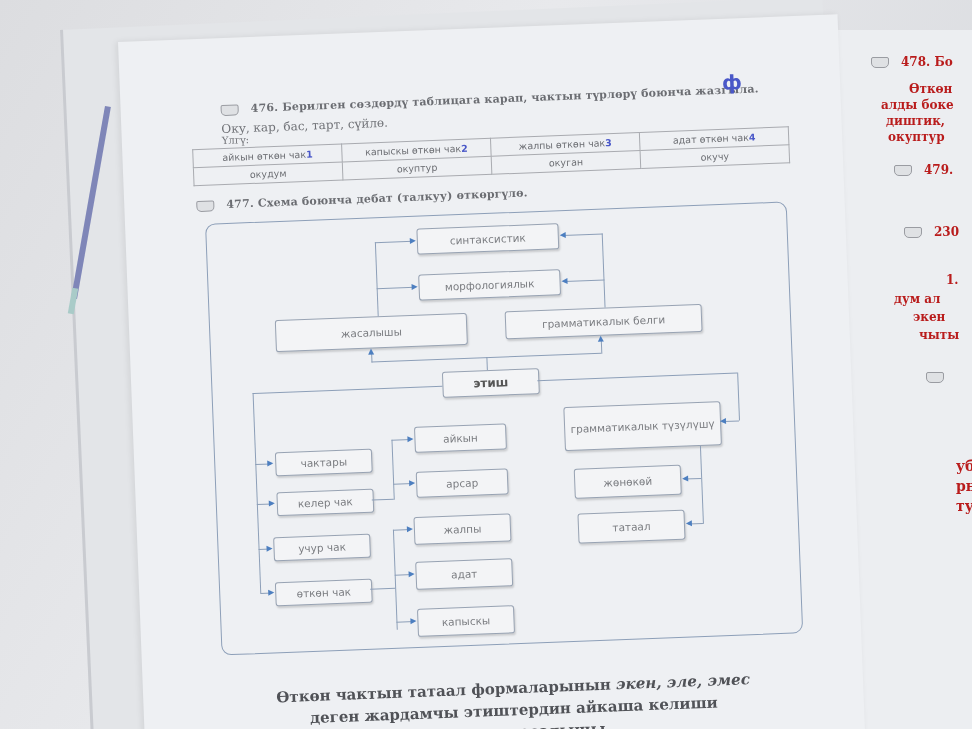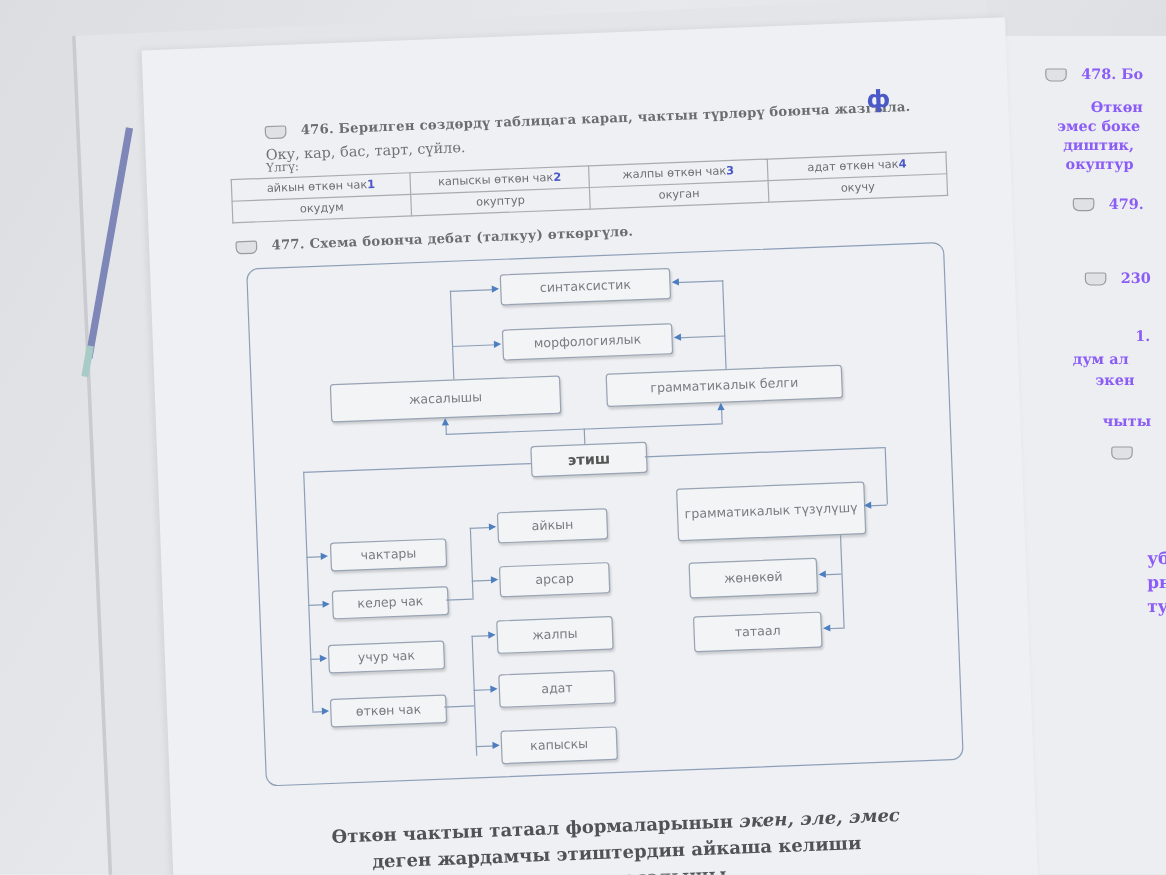--- a/index.html
+++ b/index.html
@@ -26,43 +26,43 @@
        font-family:"DejaVu Sans",sans-serif;font-size:10.5px;color:#7a7c80;text-align:center;
        box-shadow:1px 2px 2px rgba(0,0,0,.15);display:flex;align-items:center;justify-content:center;line-height:12px;}
   .box.main{font-weight:bold;color:#555;font-size:12px;}
   .ln{position:absolute;background:#8d9fb8;}
   .arr{position:absolute;width:0;height:0;border-top:3px solid transparent;border-bottom:3px solid transparent;}
   .arr.r{border-left:6px solid #4d7fc0;}
   .arr.l{border-right:6px solid #4d7fc0;}
   .arr.u{border-left:3px solid transparent;border-right:3px solid transparent;border-bottom:6px solid #4d7fc0;border-top:0;}
   .footer{position:absolute;left:90px;top:650px;width:560px;text-align:center;font-size:15px;font-weight:bold;color:#505257;line-height:22px;}
   .footer i{font-weight:bold;}
-  .rtext{position:absolute;font-size:12px;color:#8b5cf6;font-weight:bold;white-space:nowrap;}
+  .rtext{position:absolute;font-size:12px;color:#b91c1c;font-weight:bold;white-space:nowrap;}
   .blot{position:absolute;left:145px;top:210px;width:18px;height:14px;background:#4b56d4;border-radius:50% 40% 60% 30%;}
 </style>
 </head>
 <body>
 
 <div class="plastic"></div>
 <div class="stripe"></div>
 <div class="stripe2"></div>
 <div class="blot"></div>
 
 <div class="rpage">
   <div class="rtext" style="left:55px;top:25px;"><span class="bookicon"></span><span>478. Бо</span></div>
   <div class="rtext" style="left:93px;top:52px;">Өткөн</div>
-  <div class="rtext" style="left:65px;top:68px;">эмес боке</div>
+  <div class="rtext" style="left:65px;top:68px;">алды боке</div>
   <div class="rtext" style="left:70px;top:84px;">диштик, </div>
   <div class="rtext" style="left:72px;top:100px;">окуптур</div>
   <div class="rtext" style="left:78px;top:133px;"><span class="bookicon"></span><span>479.</span></div>
   <div class="rtext" style="left:88px;top:195px;"><span class="bookicon"></span><span>230</span></div>
   <div class="rtext" style="left:130px;top:243px;">1.</div>
   <div class="rtext" style="left:78px;top:262px;">дум ал</div>
   <div class="rtext" style="left:97px;top:280px;">экен</div>
-  <div class="rtext" style="left:103px;top:298px;margin-top:16px;">чыты</div>
+  <div class="rtext" style="left:103px;top:298px;">чыты</div>
   <div class="rtext" style="left:110px;top:340px;"><span class="bookicon"></span></div>
   <div class="rtext" style="left:140px;top:428px;font-size:14px;">уба</div>
   <div class="rtext" style="left:140px;top:448px;font-size:14px;">рн-</div>
   <div class="rtext" style="left:140px;top:468px;font-size:14px;">ту</div>
 </div>
 
 <div class="page">
 
   <div class="ex" style="left:100px;top:65px;">
     <span class="bookicon"></span><span>476. Берилген сөздөрдү таблицага карап, чактын түрлөрү боюнча жазгыла.</span>

